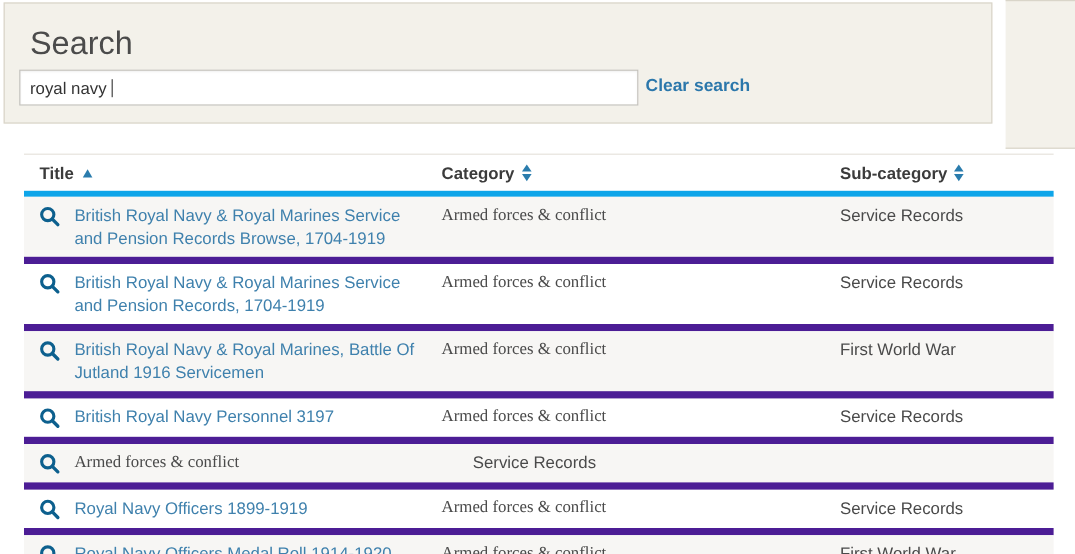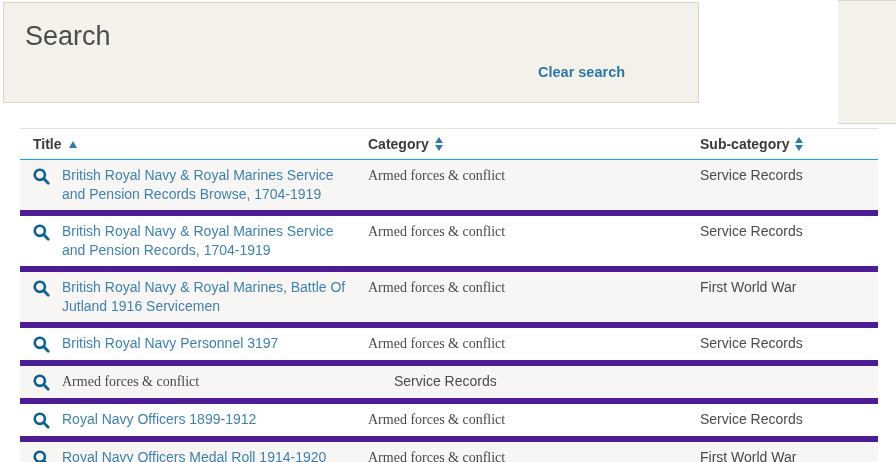--- a/index.html
+++ b/index.html
@@ -3,21 +3,21 @@
 <meta charset="utf-8">
 <style>
   html,body{margin:0;padding:0;background:#ffffff;}
   .screen{
     position:relative;width:896px;height:462px;background:#fff;overflow:hidden;
     font-family:"Liberation Sans", sans-serif;
     -webkit-font-smoothing:antialiased;
   }
   
   .search-panel{
-    position:absolute;left:3px;top:2px;width:696px;height:101px;
+    position:absolute;left:3px;top:2px;width:824px;height:101px;
     box-sizing:border-box;background:var(--panel-bg,#f3f1ea);
     border:1px solid var(--panel-border,#d9d5c9);
   }
   .adjacent-strip{
     position:absolute;left:838px;top:0;width:58px;height:122px;
     background:var(--panel-bg,#f3f1ea);
     border-top:1px solid var(--panel-border,#d9d5c9);
     border-bottom:1px solid var(--panel-border,#d9d5c9);
   }
   .page-title{
@@ -33,21 +33,21 @@
   }
   .caret{display:inline-block;width:1px;height:15px;background:#444;margin-left:4px;}
   .clear-link{
     position:absolute;left:534px;top:61px;
     font-size:14.5px;color:var(--clear-link,#2b77ab);text-decoration:none;cursor:pointer;font-weight:bold;
   }
   
   .results-table{position:absolute;left:20px;top:128px;width:858px;font-size:14px;}
   .thead{
     display:flex;align-items:center;height:30px;
-    border-top:1px solid #e6e3dc;border-bottom:1px solid #0ea5e9;
+    border-top:1px solid #e6e3dc;border-bottom:5px solid #0ea5e9;
     font-weight:bold;color:var(--header-text,#3b3b3b);
   }
   .th{display:flex;align-items:center;cursor:pointer;}
   .th-title{width:348px;flex:none;box-sizing:border-box;padding-left:13px;}
   .th-category{width:332px;flex:none;}
   .th-sub{flex:1;}
   .sort-up{
     width:0;height:0;margin-left:7px;
     border-left:4.5px solid transparent;border-right:4.5px solid transparent;
     border-bottom:7px solid var(--sort-arrow,#2a7cad);
@@ -70,20 +70,24 @@
   .rlink{color:var(--link,#3f81ad);text-decoration:none;cursor:pointer;}
   .mag{display:block;}
 </style>
 </head>
 <body>
 
 <div class="screen">
 
   <section class="search-panel">
     <h1 class="page-title">Search</h1>
+    <div class="search-input">
+      <span>royal navy</span>
+        <span class="caret"></span>
+    </div>
     <a class="clear-link">Clear search</a>
   </section>
 
   <div class="adjacent-strip"></div>
 
   <div class="results-table">
     <div class="thead">
       <div class="th th-title">
         <span>Title</span>
         <span class="sort-up"></span>
@@ -172,21 +176,21 @@
   </div>
 
   <div class="trow">
     <div class="col-icon">
       <svg class="mag" width="19" height="19" viewBox="0 0 19 19">
         <circle cx="7.8" cy="7.8" r="5.1" fill="none" stroke="#0d608e" stroke-width="2.6"></circle>
         <line x1="11.6" y1="11.6" x2="16.2" y2="16.2" stroke="#0d608e" stroke-width="2.8" stroke-linecap="round"></line>
       </svg>
     </div>
     <div class="col-title">
-      <a class="rlink">Royal Navy Officers 1899-1912</a>
+      <a class="rlink">Royal Navy Officers 1899-1919</a>
     </div>
     <div class="col-category">Armed forces &amp; conflict</div>
     <div class="col-sub">Service Records</div>
   </div>
 
   <div class="trow">
     <div class="col-icon">
       <svg class="mag" width="19" height="19" viewBox="0 0 19 19">
         <circle cx="7.8" cy="7.8" r="5.1" fill="none" stroke="#0d608e" stroke-width="2.6"></circle>
         <line x1="11.6" y1="11.6" x2="16.2" y2="16.2" stroke="#0d608e" stroke-width="2.8" stroke-linecap="round"></line>

